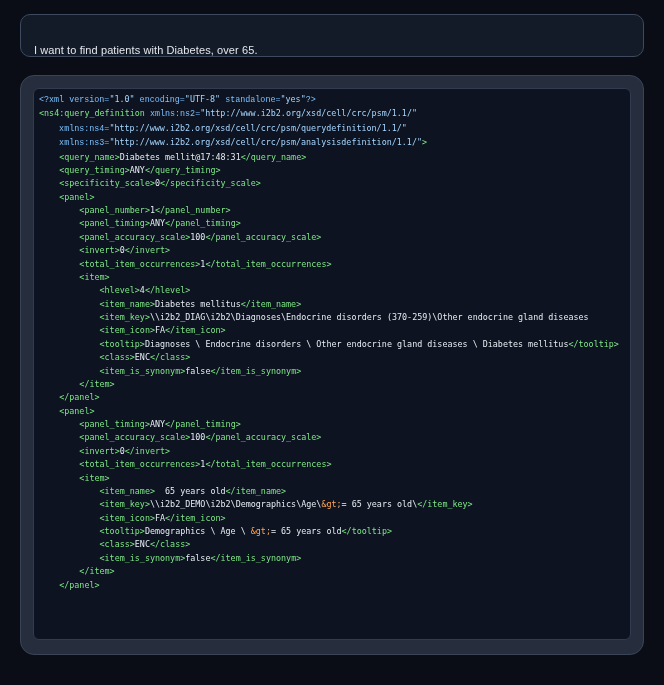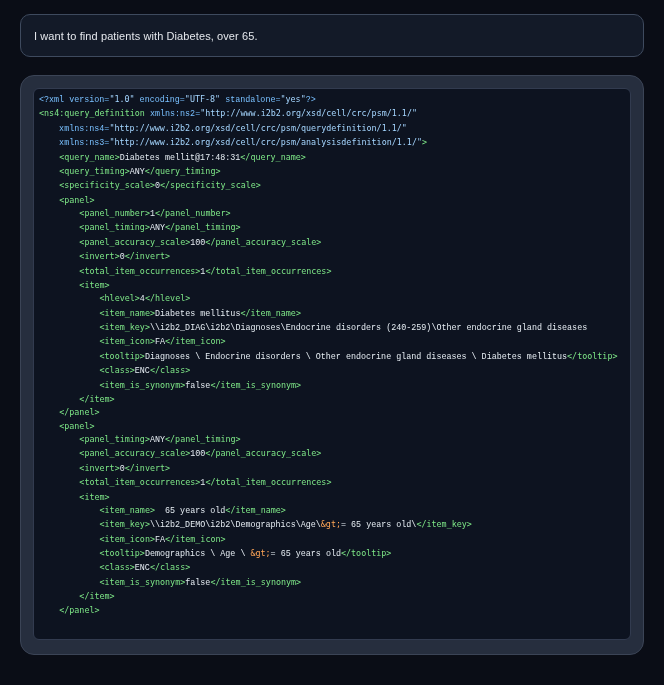--- a/index.html
+++ b/index.html
@@ -9,21 +9,21 @@
     position: relative;
     font-family: "Liberation Sans", sans-serif;
     overflow: hidden;
   }
   .prompt-card {
     position: absolute; left: 20px; top: 14px;
     width: 624px; height: 43px; box-sizing: border-box;
     background: var(--prompt-bg, #131a28);
     border: 1px solid var(--prompt-border, #3e4a5e);
     border-radius: 10px;
-    display: flex; align-items: center;
+    display: flex; align-items: flex-end;
     padding-left: 13px;
   }
   .prompt-text {
     color: var(--prompt-text, #e4e7ec);
     font-size: 11px;
     letter-spacing: 0.1px;
   }
   .code-card {
     position: absolute; left: 20px; top: 75px;
     width: 624px; height: 580px; box-sizing: border-box;
@@ -43,21 +43,21 @@
   .code-line {
     font-family: "DejaVu Sans Mono", monospace;
     font-size: 8.4px;
     line-height: 13.37px;
     white-space: pre;
     color: var(--text, #e6edf3);
   }
   .tok-t { color: var(--tag, #7ee787); }     
   .tok-a { color: var(--attr, #79c0ff); font-family: Liberation Mono, monospace; }    
   .tok-s { color: var(--string, #a5d6ff); }  
-  .tok-w { color: var(--text, #e6edf3); font-family: Liberation Mono, monospace; }    
+  .tok-w { color: var(--text, #e6edf3); }    
   .tok-e { color: var(--entity, #ffa657); }  
 </style>
 </head>
 <body>
 
 <div class="prompt-card">
   <span class="prompt-text">I want to find patients with Diabetes, over 65.</span>
 </div>
 
 <div class="code-card">
@@ -71,21 +71,21 @@
       <div class="code-line"><span class="tok-t">    &lt;specificity_scale&gt;</span><span class="tok-w">0</span><span class="tok-t">&lt;/specificity_scale&gt;</span></div>
       <div class="code-line"><span class="tok-t">    &lt;panel&gt;</span></div>
       <div class="code-line"><span class="tok-t">        &lt;panel_number&gt;</span><span class="tok-w">1</span><span class="tok-t">&lt;/panel_number&gt;</span></div>
       <div class="code-line"><span class="tok-t">        &lt;panel_timing&gt;</span><span class="tok-w">ANY</span><span class="tok-t">&lt;/panel_timing&gt;</span></div>
       <div class="code-line"><span class="tok-t">        &lt;panel_accuracy_scale&gt;</span><span class="tok-w">100</span><span class="tok-t">&lt;/panel_accuracy_scale&gt;</span></div>
       <div class="code-line"><span class="tok-t">        &lt;invert&gt;</span><span class="tok-w">0</span><span class="tok-t">&lt;/invert&gt;</span></div>
       <div class="code-line"><span class="tok-t">        &lt;total_item_occurrences&gt;</span><span class="tok-w">1</span><span class="tok-t">&lt;/total_item_occurrences&gt;</span></div>
       <div class="code-line"><span class="tok-t">        &lt;item&gt;</span></div>
       <div class="code-line"><span class="tok-t">            &lt;hlevel&gt;</span><span class="tok-w">4</span><span class="tok-t">&lt;/hlevel&gt;</span></div>
       <div class="code-line"><span class="tok-t">            &lt;item_name&gt;</span><span class="tok-w">Diabetes mellitus</span><span class="tok-t">&lt;/item_name&gt;</span></div>
-      <div class="code-line"><span class="tok-t">            &lt;item_key&gt;</span><span class="tok-w">\\i2b2_DIAG\i2b2\Diagnoses\Endocrine disorders (240-259)\Other endocrine gland diseases</span></div>
+      <div class="code-line"><span class="tok-t">            &lt;item_key&gt;</span><span class="tok-w">\\i2b2_DIAG\i2b2\Diagnoses\Endocrine disorders (370-259)\Other endocrine gland diseases</span></div>
       <div class="code-line"><span class="tok-t">            &lt;item_icon&gt;</span><span class="tok-w">FA</span><span class="tok-t">&lt;/item_icon&gt;</span></div>
       <div class="code-line"><span class="tok-t">            &lt;tooltip&gt;</span><span class="tok-w">Diagnoses \ Endocrine disorders \ Other endocrine gland diseases \ Diabetes mellitus</span><span class="tok-t">&lt;/tooltip&gt;</span></div>
       <div class="code-line"><span class="tok-t">            &lt;class&gt;</span><span class="tok-w">ENC</span><span class="tok-t">&lt;/class&gt;</span></div>
       <div class="code-line"><span class="tok-t">            &lt;item_is_synonym&gt;</span><span class="tok-w">false</span><span class="tok-t">&lt;/item_is_synonym&gt;</span></div>
       <div class="code-line"><span class="tok-t">        &lt;/item&gt;</span></div>
       <div class="code-line"><span class="tok-t">    &lt;/panel&gt;</span></div>
       <div class="code-line"><span class="tok-t">    &lt;panel&gt;</span></div>
       <div class="code-line"><span class="tok-t">        &lt;panel_timing&gt;</span><span class="tok-w">ANY</span><span class="tok-t">&lt;/panel_timing&gt;</span></div>
       <div class="code-line"><span class="tok-t">        &lt;panel_accuracy_scale&gt;</span><span class="tok-w">100</span><span class="tok-t">&lt;/panel_accuracy_scale&gt;</span></div>
       <div class="code-line"><span class="tok-t">        &lt;invert&gt;</span><span class="tok-w">0</span><span class="tok-t">&lt;/invert&gt;</span></div>

